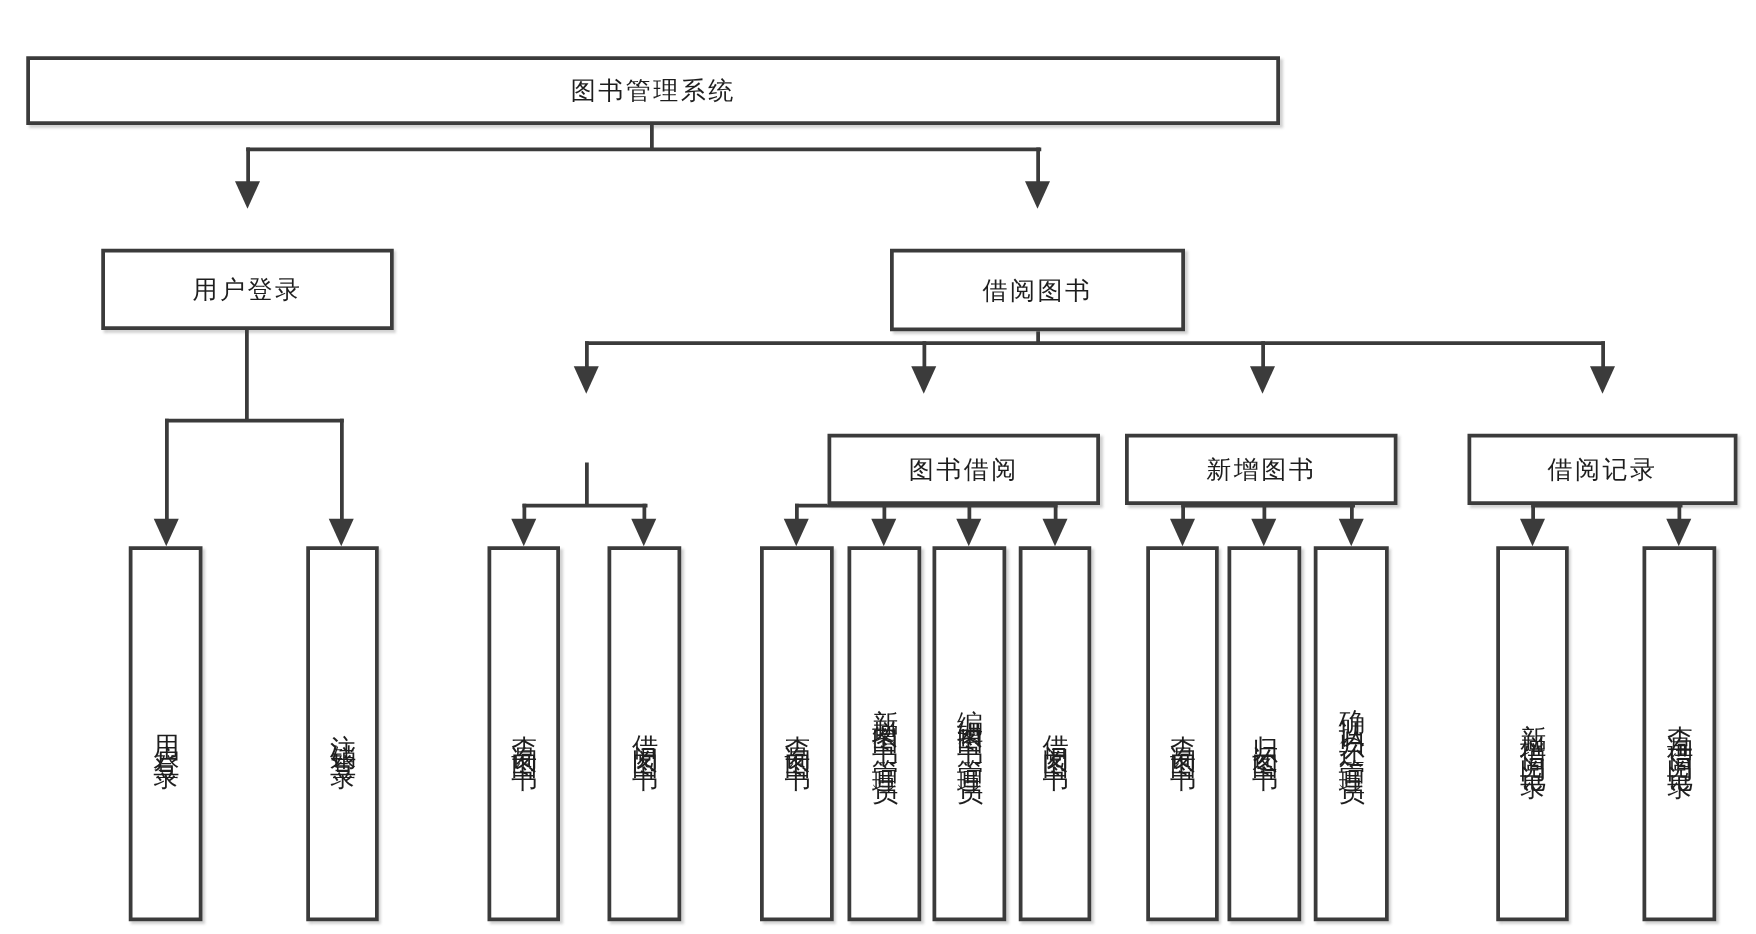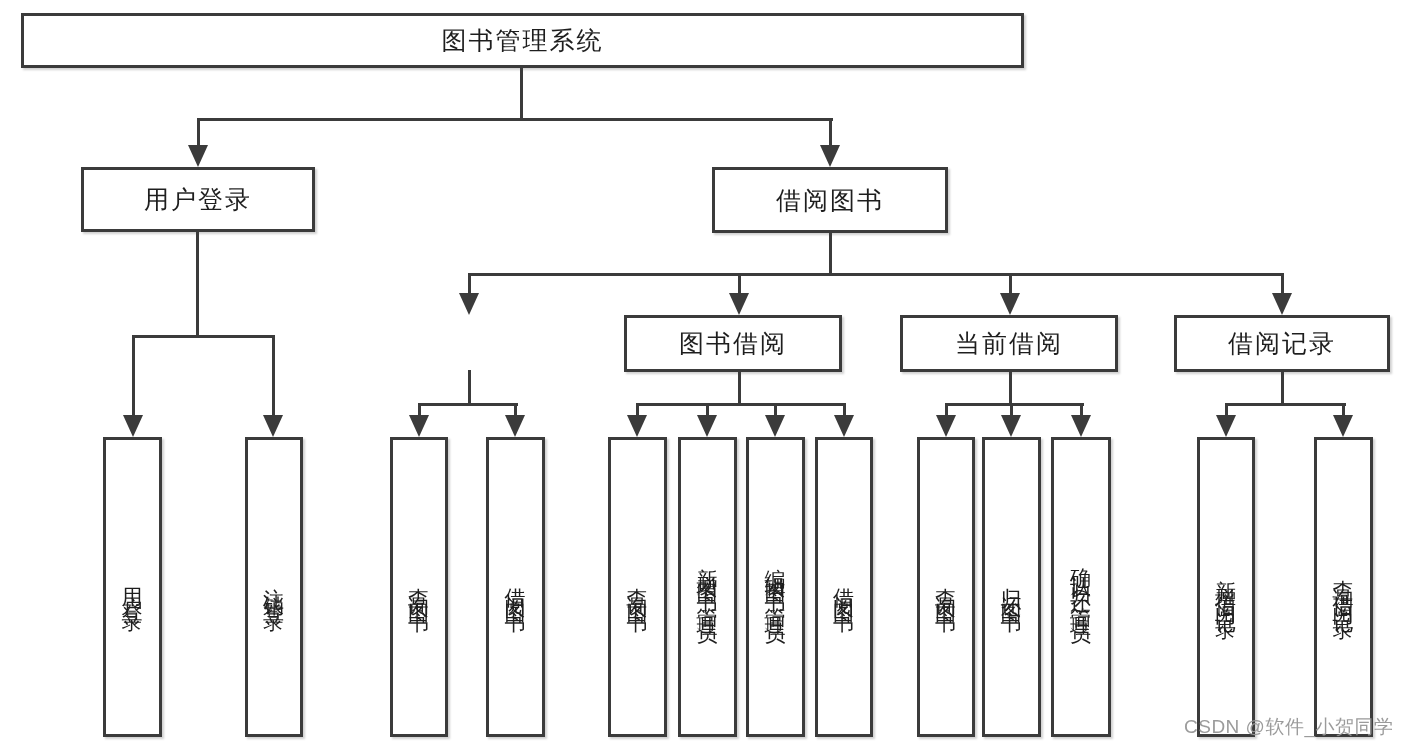--- a/index.html
+++ b/index.html
@@ -19,21 +19,21 @@
     position: absolute;
     box-sizing: border-box;
     background: #ffffff;
     border: 3px solid #3b3b3b;
     display: flex;
     align-items: center;
     justify-content: center;
     color: #1e1e1e;
     box-shadow: 2px 2px 2px rgba(70,70,70,0.25);
   }
-  .hbox { font-size: 25px; letter-spacing: 2px; white-space: nowrap; }
+  .hbox { font-size: 20px; letter-spacing: 2px; white-space: nowrap; margin-top: 32px; }
   .vtext {
     writing-mode: vertical-lr;
     text-orientation: mixed;
     font-size: 21px;
     letter-spacing: 8px;
     line-height: 1.1;
     white-space: nowrap;
   }
   .vl { position: absolute; width: 3px; background: #3b3b3b; }
   .hl { position: absolute; height: 3px; background: #3b3b3b; }
@@ -125,26 +125,26 @@
 
   <div class="box hbox" style="left:81px;top:167px;width:234px;height:65px">
     <span>用户登录</span>
   </div>
 
   <div class="box hbox" style="left:712px;top:167px;width:236px;height:66px">
     <span>借阅图书</span>
   </div>
 
 
-  <div class="box hbox" style="left:624px;top:315px;width:218px;height:57px">
+  <div class="box hbox" style="left:662px;top:315px;width:218px;height:57px">
     <span>图书借阅</span>
   </div>
 
   <div class="box hbox" style="left:900px;top:315px;width:218px;height:57px">
-    <span>当前借阅</span>
+    <span>新增图书</span>
   </div>
 
   <div class="box hbox" style="left:1174px;top:315px;width:216px;height:57px">
     <span>借阅记录</span>
   </div>
 
   <div class="box" style="left:103px;top:437px;width:59px;height:300px">
     <span class="vtext">用户登录</span>
   </div>
   <div class="box" style="left:245px;top:437px;width:58px;height:300px">
@@ -181,15 +181,14 @@
     <span class="vtext">确认归还（管理员）</span>
   </div>
 
   <div class="box" style="left:1197px;top:437px;width:58px;height:300px">
     <span class="vtext">新增借阅记录</span>
   </div>
   <div class="box" style="left:1314px;top:437px;width:59px;height:300px">
     <span class="vtext">查询借阅记录</span>
   </div>
 
-  <div class="watermark">CSDN @软件_小贺同学</div>
 
 </div>
 
 </body></html>

